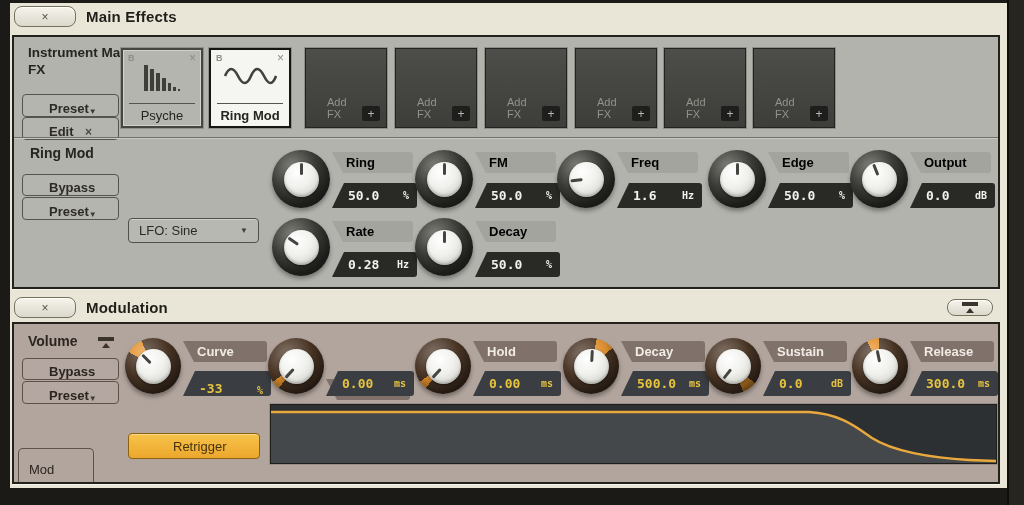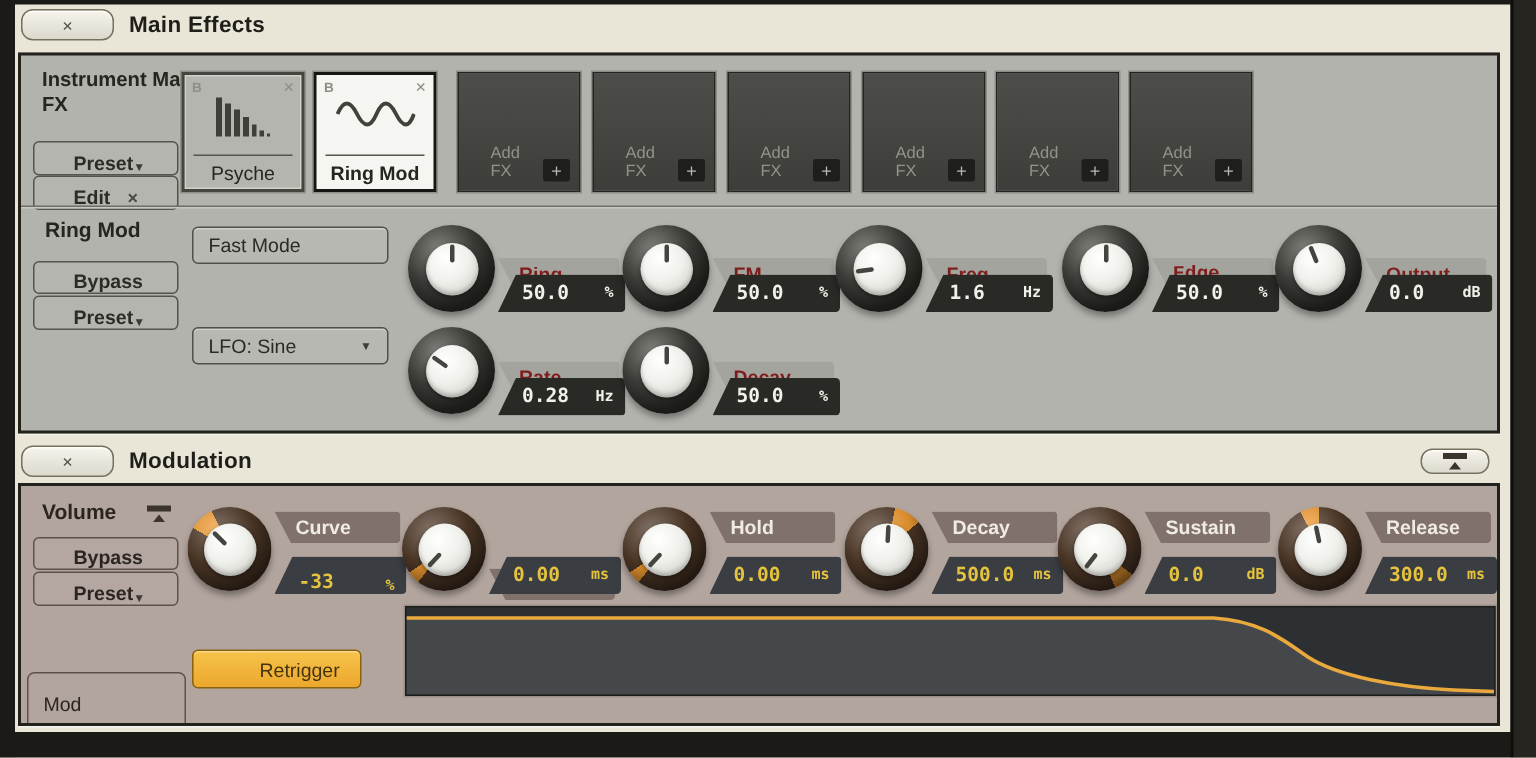--- a/index.html
+++ b/index.html
@@ -61,21 +61,21 @@
                  conic-gradient(from var(--a0,0deg), #f09a30 0 var(--len,0deg), #4e3827 var(--len,0deg) 360deg);
       box-shadow:0 3px 4px rgba(0,0,0,.35); }
   .cap { position:absolute; left:50%; top:50%; width:35px; height:35px; margin:-17.5px 0 0 -17.5px; border-radius:50%;
          background:radial-gradient(circle at 38% 30%, #ffffff 0%, #f0f0ec 45%, #c8c8c2 100%);
          box-shadow:inset 0 -2px 3px rgba(0,0,0,.22), 0 1px 3px rgba(0,0,0,.45); }
   .ptr { position:absolute; left:50%; top:50%; width:3px; height:12px; margin-left:-1.5px; margin-top:-16px;
          background:#45453f; border-radius:2px; transform-origin:1.5px 16px; transform:rotate(var(--ptr,0deg)); }
 
   .plabel { position:absolute; height:21px; font-size:13px; font-weight:bold; display:flex; align-items:center;
             padding-left:14px; clip-path:polygon(0 0,100% 0,100% 100%,11px 100%); border-radius:0 3px 3px 0; }
-  .plabel.fx  { background:#a4a49e; color:#7f1d1d;margin-top:20px; }
+  .plabel.fx  { background:#a4a49e; color:#000000; }
   .plabel.mod { background:#80726b; color:#f1ebe5; }
   .pval { position:absolute; height:25px; display:flex; align-items:center; justify-content:space-between;
           padding:0 8px 0 16px; clip-path:polygon(12px 0,100% 0,100% 100%,0 100%); border-radius:0 3px 3px 0;
           font-family:"DejaVu Sans Mono", monospace; font-weight:bold; cursor:ns-resize; }
   .pval.fx  { background:#292926; color:#f1f1ec; }
   .pval.mod { background:#3a3e42; color:#e6c33e; }
   .pval .num { font-size:13px; }
   .pval .unit { font-size:10px; }
 
   .collapse-icon { position:absolute; width:16px; height:11px; }
@@ -189,23 +189,20 @@
 
     <div class="rack-label" style="left:16px;top:108px;font-size:14px;">Ring Mod</div>
     <div class="tab" style="left:8px;top:137px;width:97px;height:22px;">
       <span class="tx">Bypass</span>
     </div>
     <div class="tab" style="left:8px;top:160px;width:97px;height:23px;">
       <span class="tx">Preset</span>
       <span class="arrow">▼</span>
     </div>
 
-    <div class="push-btn" style="left:114px;top:114px;width:131px;height:25px;">
-      <span>Fast Mode</span>
-    </div>
     <div class="push-btn" style="left:114px;top:181px;width:131px;height:25px;">
       <span>LFO: Sine</span>
       <span class="arrow">▼</span>
     </div>
 
     <div class="knob knob-fx" style="left: 258px; top: 113px; --ptr: 0deg;">
         <div class="cap">
           <div class="ptr"></div>
         </div>
       </div>
@@ -235,21 +232,21 @@
     <div class="pval fx" style="left:603px;top:146px;width:85px;">
       <span class="num">1.6</span>
         <span class="unit">Hz</span>
     </div>
 
     <div class="knob knob-fx" style="left: 694px; top: 113px; --ptr: 0deg;">
         <div class="cap">
           <div class="ptr"></div>
         </div>
       </div>
-    <div class="plabel fx" style="left:754px;top:115px;width:81px;font-family:Liberation Mono, monospace;">Edge</div>
+    <div class="plabel fx" style="left:754px;top:115px;width:81px;">Edge</div>
     <div class="pval fx" style="left:754px;top:146px;width:85px;">
       <span class="num">50.0</span>
         <span class="unit">%</span>
     </div>
 
     <div class="knob knob-fx" style="left: 836px; top: 113px; --ptr: -22deg;">
         <div class="cap">
           <div class="ptr"></div>
         </div>
       </div>
@@ -302,21 +299,21 @@
     </div>
 
     <div class="tab mod-style" style="left:8px;top:34px;width:97px;height:22px;">
       <span class="tx">Bypass</span>
     </div>
     <div class="tab mod-style" style="left:8px;top:57px;width:97px;height:23px;">
       <span class="tx">Preset</span>
       <span class="arrow">▼</span>
     </div>
 
-    <div class="bottom-tab" style="left:4px;top:124px;width:106px;height:34px;">
+    <div class="bottom-tab" style="left:4px;top:124px;width:76px;height:34px;">
       <span>Mod</span>
     </div>
 
     <div class="knob knob-mod" style="left: 111px; top: 14px; --ptr: -45deg; --a0: 300deg; --len: 35deg;">
         <div class="cap">
           <div class="ptr"></div>
         </div>
       </div>
     <div class="plabel mod" style="left:169px;top:17px;width:84px;">Curve</div>
     <div class="pval mod" style="left:169px;top:47px;width:88px;align-items:flex-end;">
@@ -372,21 +369,21 @@
         <div class="cap">
           <div class="ptr"></div>
         </div>
       </div>
     <div class="plabel mod" style="left:896px;top:17px;width:84px;">Release</div>
     <div class="pval mod" style="left:896px;top:47px;width:88px;">
       <span class="num">300.0</span>
         <span class="unit">ms</span>
     </div>
 
-    <div class="push-btn active" style="left:114px;top:109px;width:113px;height:26px;padding-left:44px;">
+    <div class="push-btn active" style="left:114px;top:109px;width:132px;height:26px;padding-left:44px;">
       <span>Retrigger</span>
     </div>
 
     <div class="env-display" style="left:256px;top:80px;width:727px;height:60px;">
       <svg width="725" height="58" viewBox="0 0 725 58">
         <path d="M0,58 L0,7 L538,7 C570,9 585,22 601,33 C621,46 660,53 698,55 L725,56 L725,58 Z" fill="#45484b"></path>
         <path d="M0,7 L538,7 C570,9 585,22 601,33 C621,46 660,53 698,55 L725,56" fill="none" stroke="#eaa93c" stroke-width="2.4"></path>
       </svg>
     </div>
   </div>

